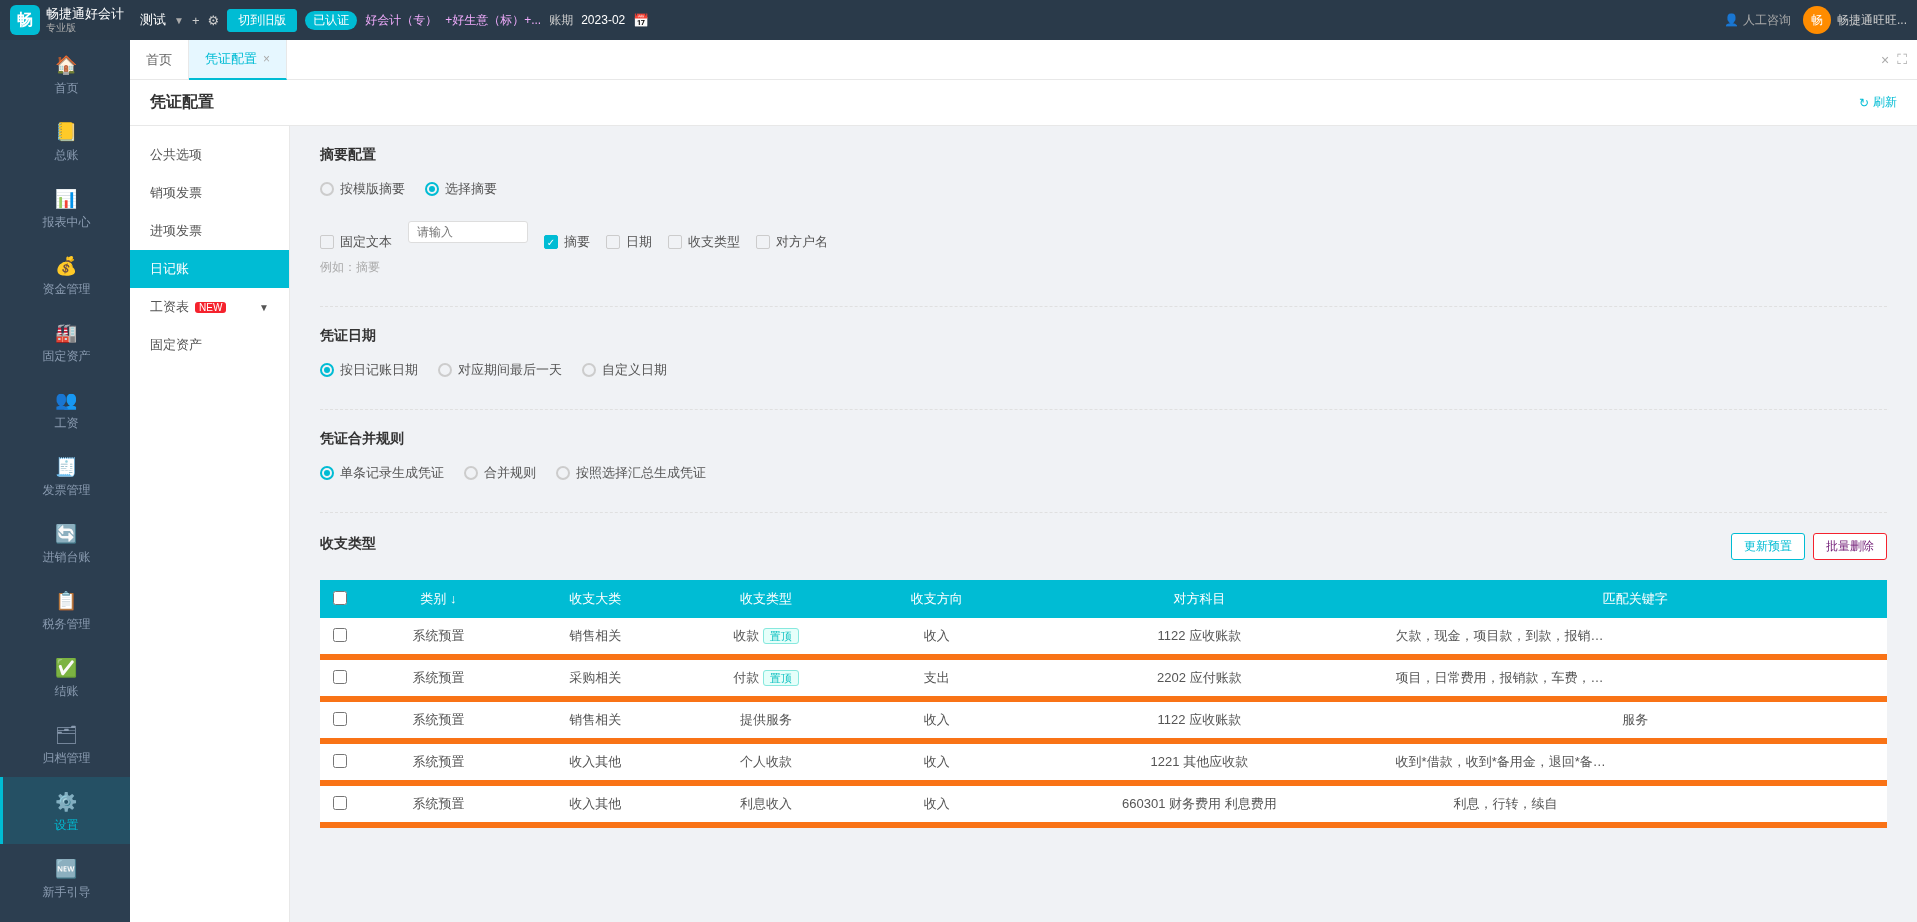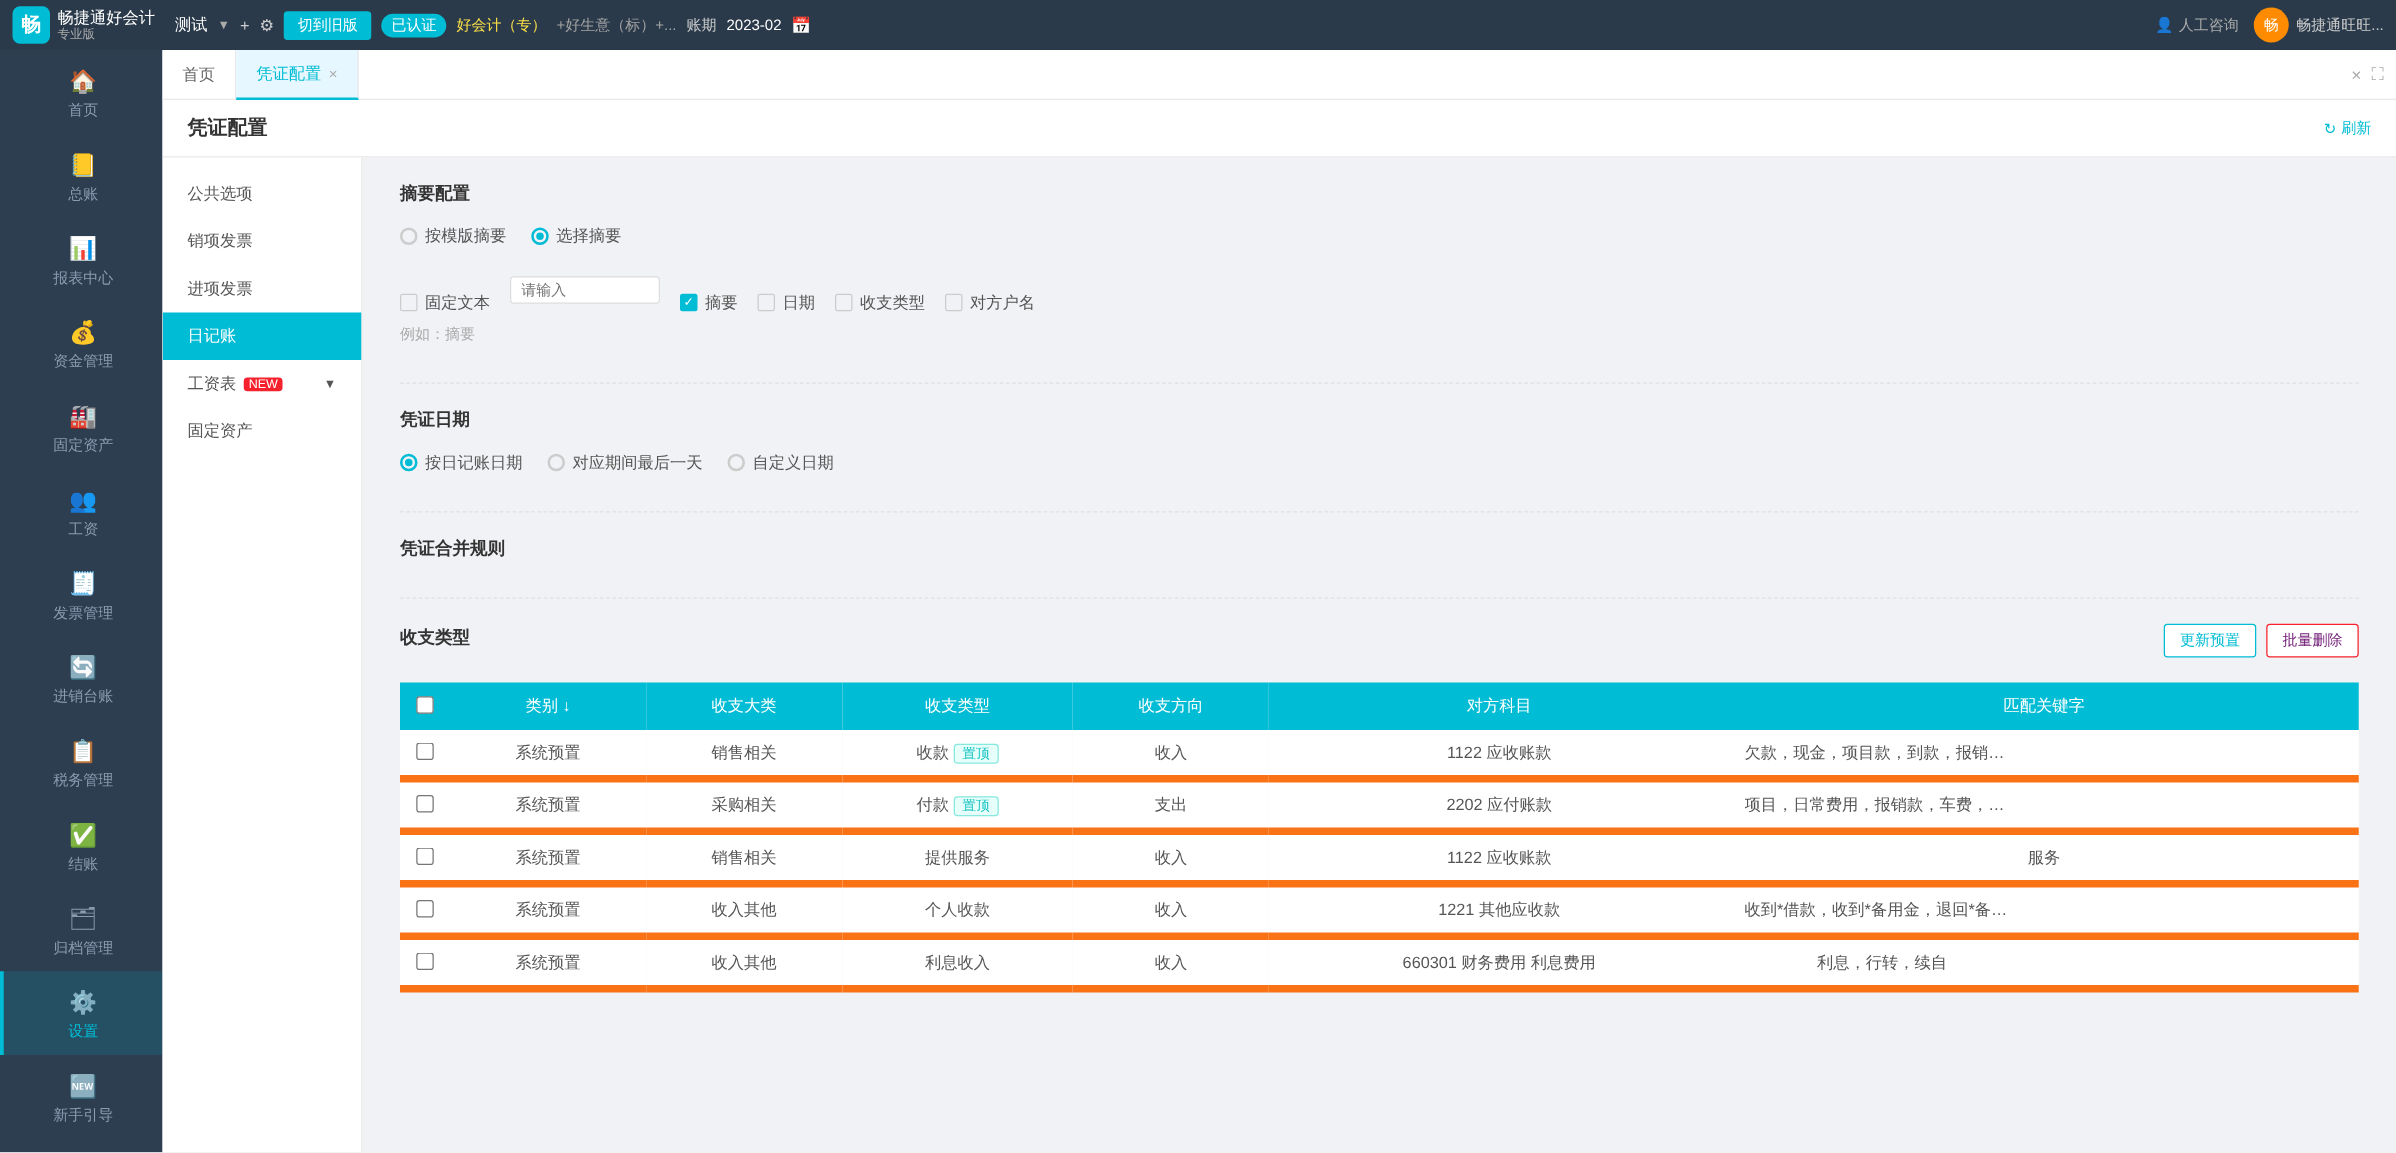--- a/index.html
+++ b/index.html
@@ -111,22 +111,22 @@
       <div style="font-size:10px;color:#aaa;">专业版</div>
     </div>
   </div>
   <div class="top-bar-main">
     <span class="top-bar-company">测试</span>
     <span class="top-bar-arrow">▼</span>
     <span style="cursor:pointer;color:#ccc;">+</span>
     <span style="cursor:pointer;color:#ccc;">⚙</span>
     <button class="top-bar-btn active">切到旧版</button>
     <span class="badge">已认证</span>
-    <span style="color:#fde047;font-size:12px;">好会计（专）</span>
-    <span style="color:#a3a3a3;font-size:12px;">+好生意（标）+...</span>
+    <span style="color:#f0abfc;font-size:12px;">好会计（专）</span>
+    <span style="color:#f0abfc;font-size:12px;">+好生意（标）+...</span>
     <span class="top-bar-period">账期</span>
     <span class="top-bar-period" style="color:#fff;font-weight:500;">2023-02</span>
     <span style="cursor:pointer;color:#ccc;">📅</span>
   </div>
   <div class="top-bar-right">
     <div class="top-bar-help">
       <span>👤</span>
       <span>人工咨询</span>
     </div>
     <div class="top-bar-user">
@@ -307,20 +307,34 @@
                 <span class="radio-circle"></span>
                 <span>自定义日期</span>
               </label>
             </div>
           </div>
 
           <hr class="section-divider">
 
           <div class="section">
             <div class="section-title">凭证合并规则</div>
+            <div class="radio-group">
+              <label class="radio-option">
+                <span class="radio-circle checked"></span>
+                <span>单条记录生成凭证</span>
+              </label>
+              <label class="radio-option">
+                <span class="radio-circle"></span>
+                <span>合并规则</span>
+              </label>
+              <label class="radio-option">
+                <span class="radio-circle"></span>
+                <span>按照选择汇总生成凭证</span>
+              </label>
+            </div>
           </div>
 
           <hr class="section-divider">
 
           <div class="section">
             <div style="display:flex;align-items:center;justify-content:space-between;margin-bottom:10px;">
               <div class="section-title">收支类型</div>
               <div class="table-actions">
                 <button class="btn-outline">更新预置</button>
                 <button class="btn-outline danger">批量删除</button>

